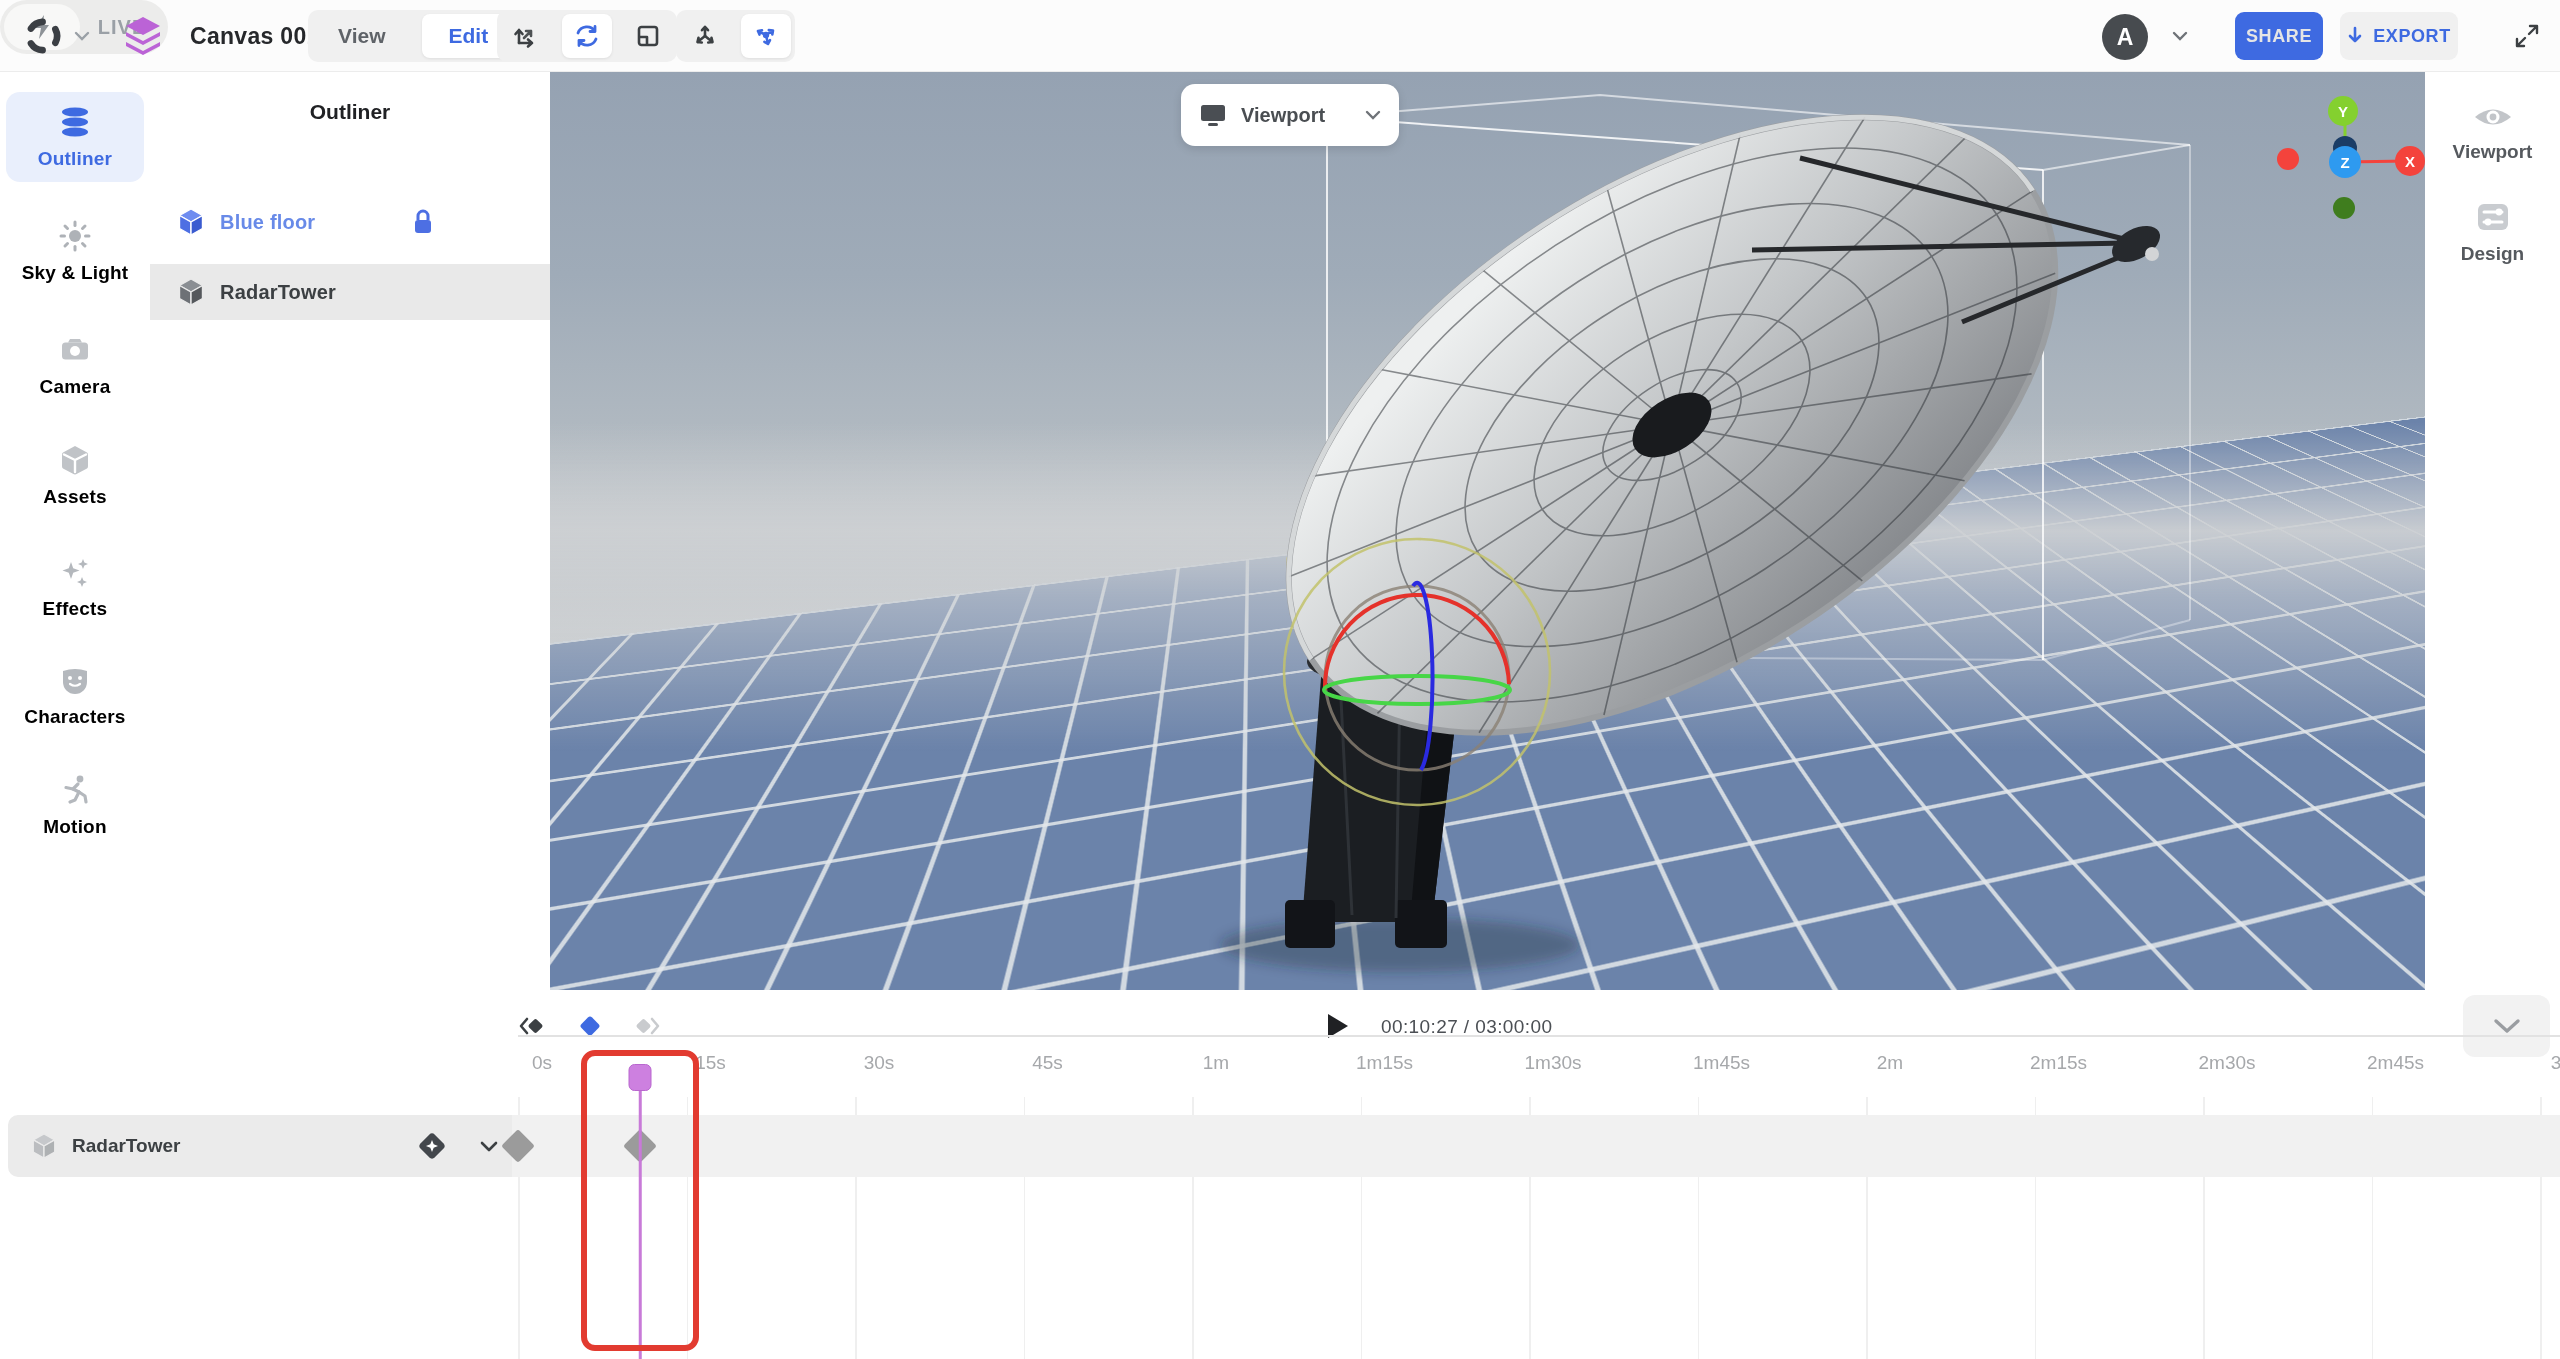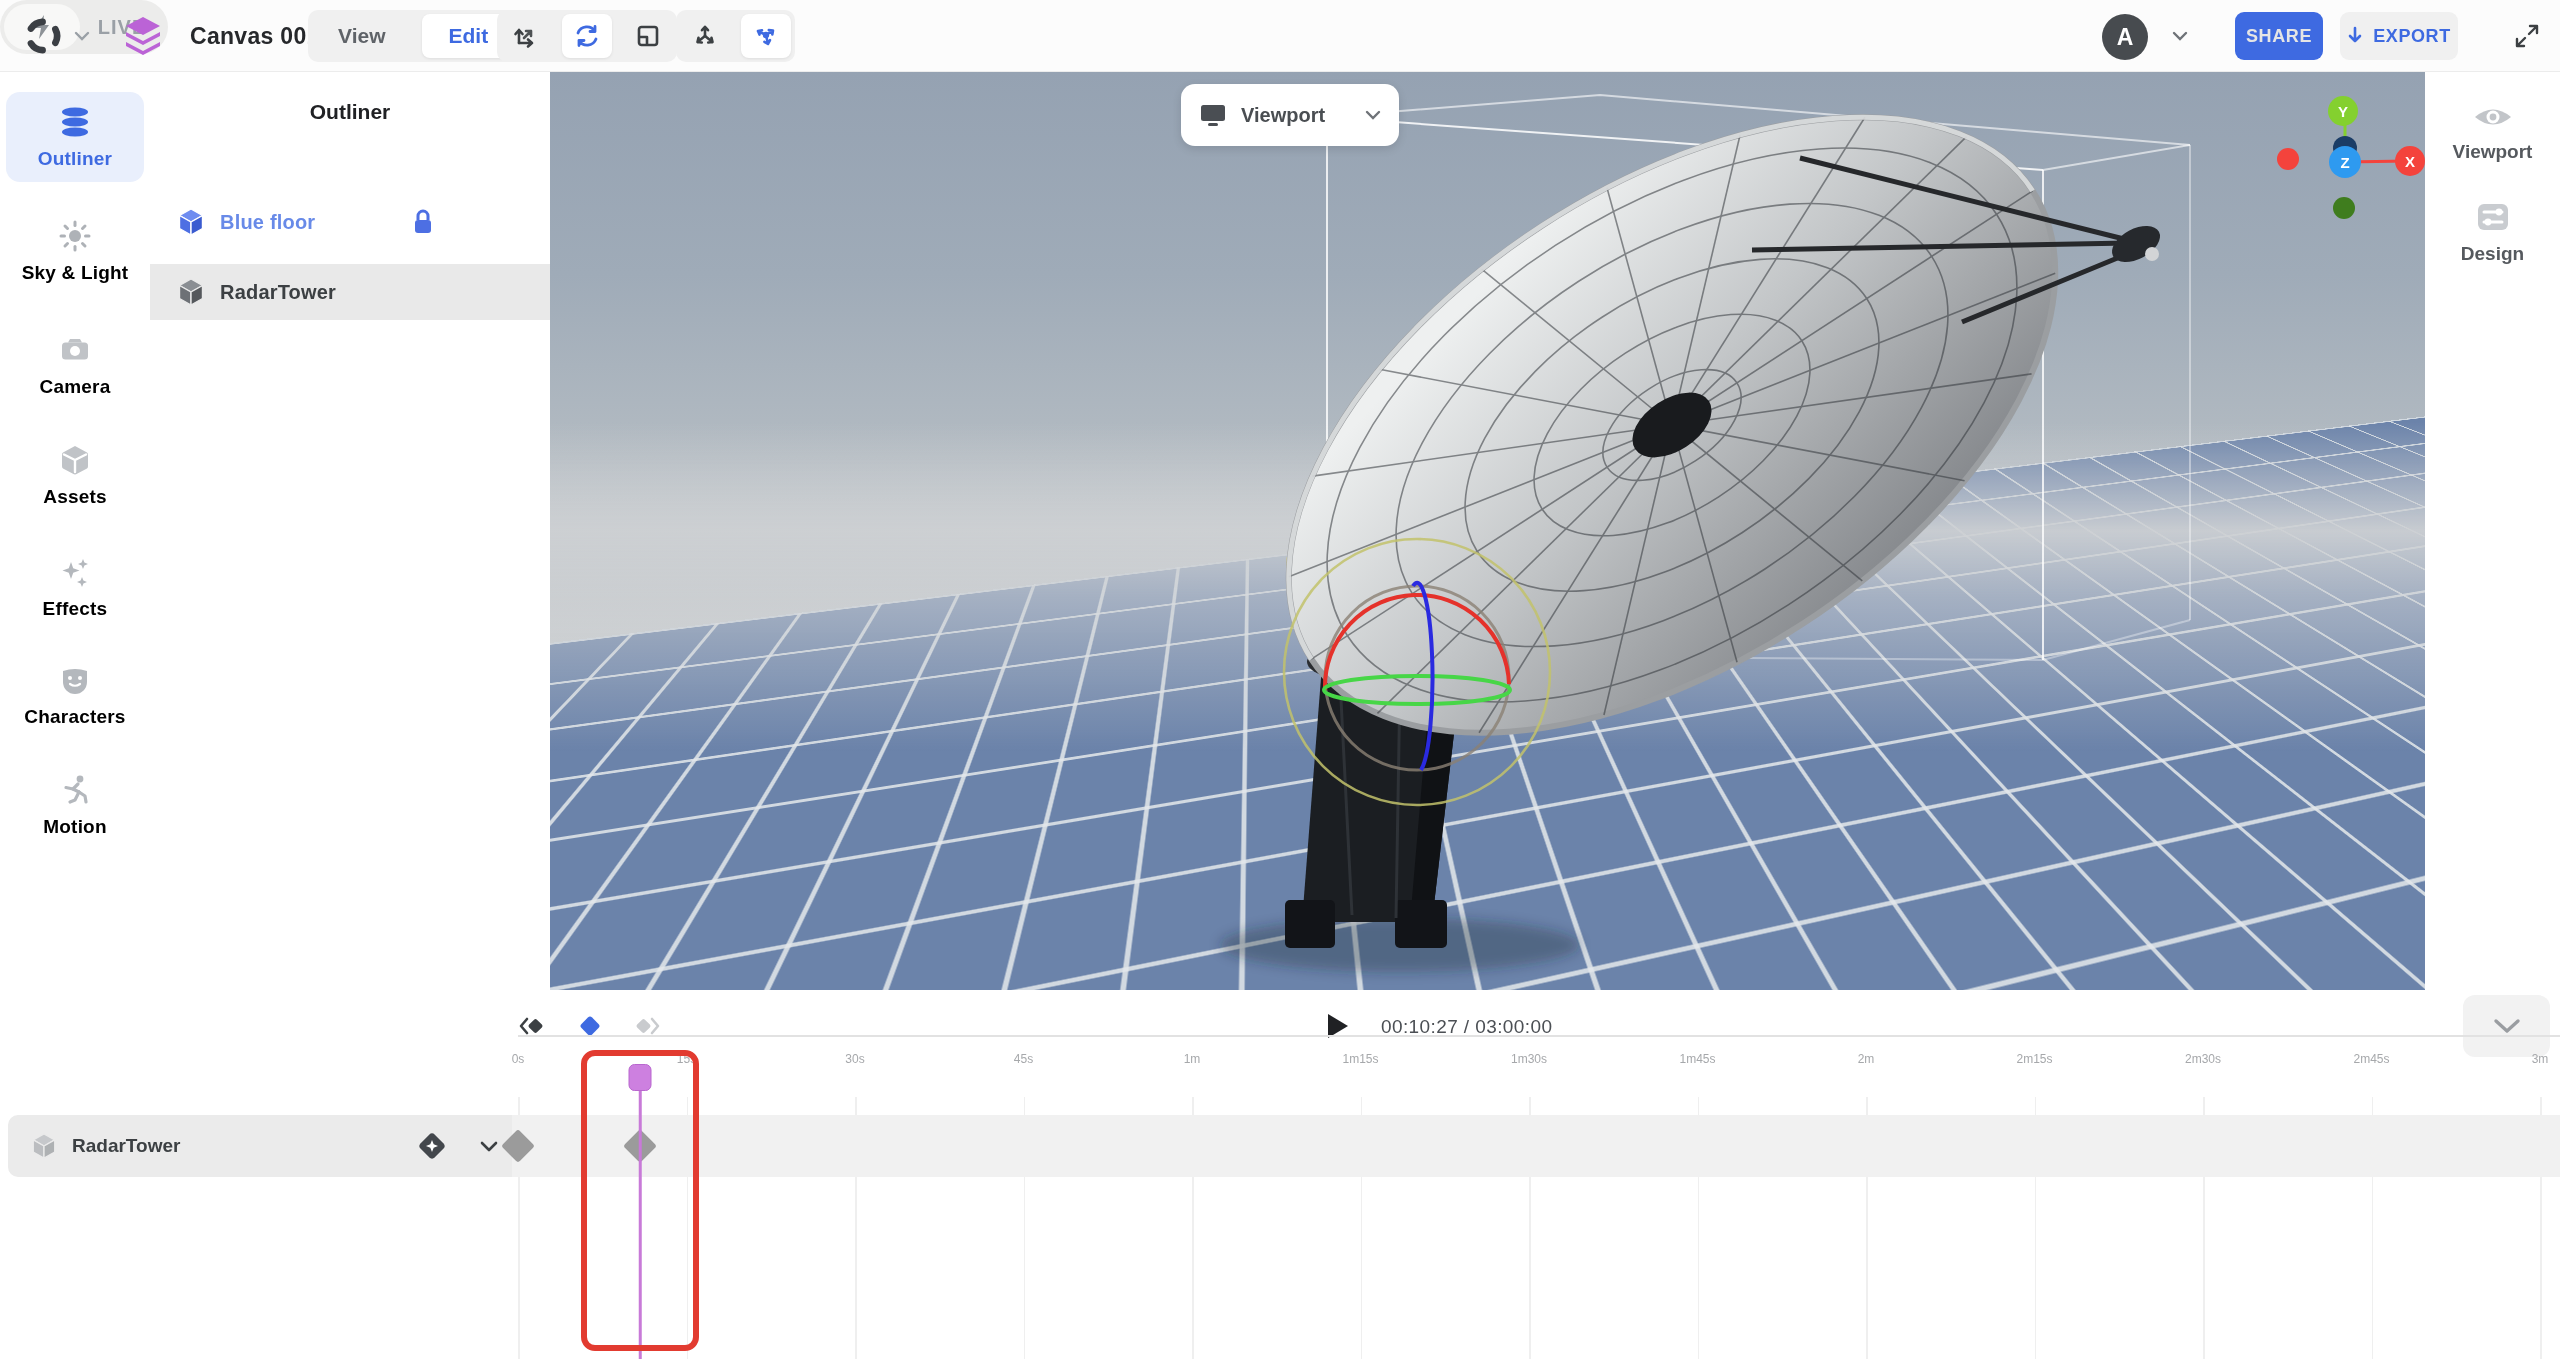--- a/index.html
+++ b/index.html
@@ -95,21 +95,21 @@
   .tl-ctl { position:absolute; top:18px; width:36px; height:36px; display:flex; align-items:center;
             justify-content:center; cursor:pointer; }
   #prev-key-btn { left:515px; }
   #add-key-btn  { left:572px; }
   #next-key-btn { left:628px; }
   #play-btn     { left:1319px; }
   #timecode { position:absolute; left:1381px; top:26px; font-size:19px; color:#4b4f54; letter-spacing:.4px; }
   #collapse-btn { position:absolute; left:2463px; top:5px; width:87px; height:62px; background:#f2f2f2;
                   border-radius:12px; display:flex; align-items:center; justify-content:center; cursor:pointer; }
   #ruler { position:absolute; left:0; top:60px; width:2560px; height:47px; }
-  .tick-label { position:absolute; top:2px; transform:translateX(-50%); font-size:12px; color:#a6a8ab; }
+  .tick-label { position:absolute; top:2px; transform:translateX(-50%); font-size:19px; color:#a6a8ab;margin-left:24px; }
   #ruler-line { position:absolute; left:518px; right:0; top:45px; height:1.5px; background:#e2e2e2; }
   .tl-gridline { position:absolute; top:107px; bottom:0; width:1.5px; background:#efefef; }
   #track-row { position:absolute; left:0; top:125px; width:2560px; height:62px; }
   #track-chip { position:absolute; left:8px; top:0; width:504px; height:62px; background:#ebebeb;
                 border-radius:10px 0 0 10px; display:flex; align-items:center; padding-left:22px; gap:14px; }
   #track-label { font-size:19px; font-weight:600; color:#3c4043; flex:1; }
   #track-lane { position:absolute; left:512px; right:0; top:0; height:62px; background:#f1f1f1; }
   .keyframe { position:absolute; top:50%; width:24px; height:24px; background:#9b9b9b; border-radius:3px;
               transform:translate(-50%,-50%) rotate(45deg); cursor:pointer; }
   #track-settings { width:40px; display:flex; justify-content:center; cursor:pointer; }

